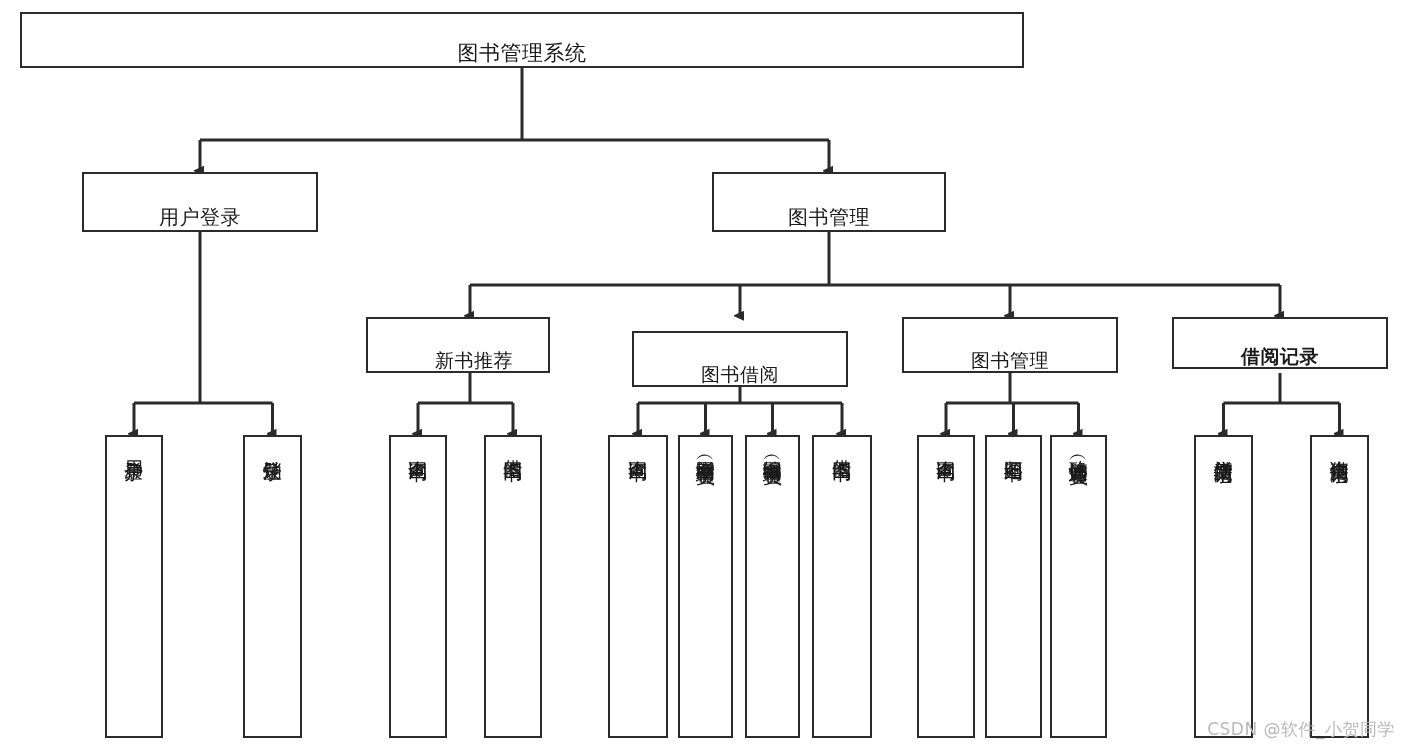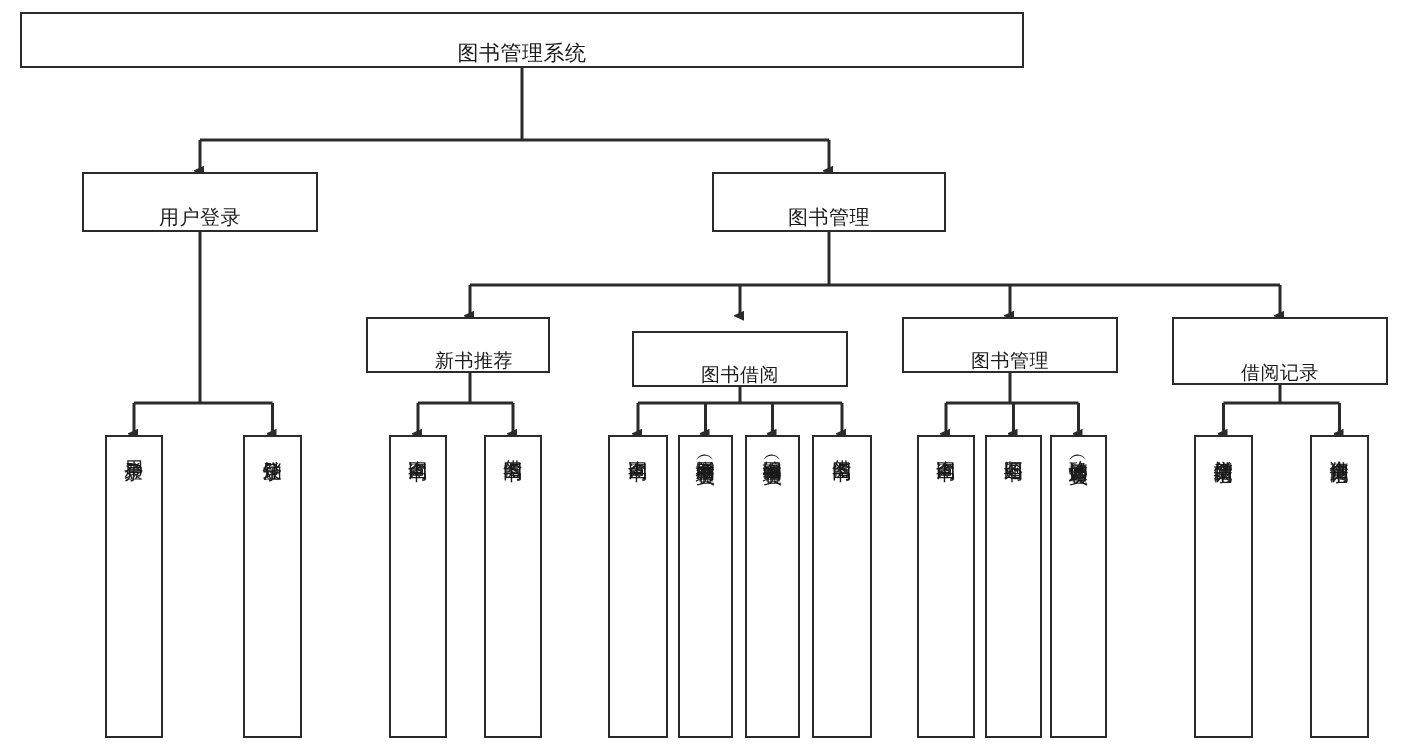--- a/index.html
+++ b/index.html
@@ -126,21 +126,21 @@
       </div>
       <div class="node level-2" style="left: 366px; top: 317px; width: 184px; height: 56px; padding-left: 32px;">
         <span class="node-label">新书推荐</span>
       </div>
       <div class="node level-2" style="left: 632px; top: 317px; width: 216px; height: 56px; margin-top: 14px;">
         <span class="node-label">图书借阅</span>
       </div>
       <div class="node level-2" style="left: 902px; top: 317px; width: 216px; height: 56px;">
         <span class="node-label">图书管理</span>
       </div>
-      <div class="node level-2" style="left: 1172px; top: 317px; width: 216px; height: 68px;">
+      <div class="node level-2" style="left: 1172px; top: 317px; width: 216px; height: 52px; font-weight: bold;">
         <span class="node-label">借阅记录</span>
       </div>
       <div class="node level-3 leaf" style="left: 105px; top: 435px; width: 58px; height: 303px;">
         <span class="node-label">用户登录</span>
       </div>
       <div class="node level-3 leaf" style="left: 243px; top: 435px; width: 59px; height: 303px;">
         <span class="node-label">注销登录</span>
       </div>
       <div class="node level-3 leaf" style="left: 389px; top: 435px; width: 58px; height: 303px;">
         <span class="node-label">查询图书</span>
@@ -169,13 +169,14 @@
       <div class="node level-3 leaf" style="left: 1050px; top: 435px; width: 57px; height: 303px;">
         <span class="node-label">确认归还（管理员）</span>
       </div>
       <div class="node level-3 leaf" style="left: 1194px; top: 435px; width: 59px; height: 303px;">
         <span class="node-label">新增借阅记录</span>
       </div>
       <div class="node level-3 leaf" style="left: 1310px; top: 435px; width: 59px; height: 303px;">
         <span class="node-label">查询借阅记录</span>
       </div>
     </div>
+  <div id="watermark">CSDN @软件_小贺同学</div>
 </div>
 
 </body></html>

